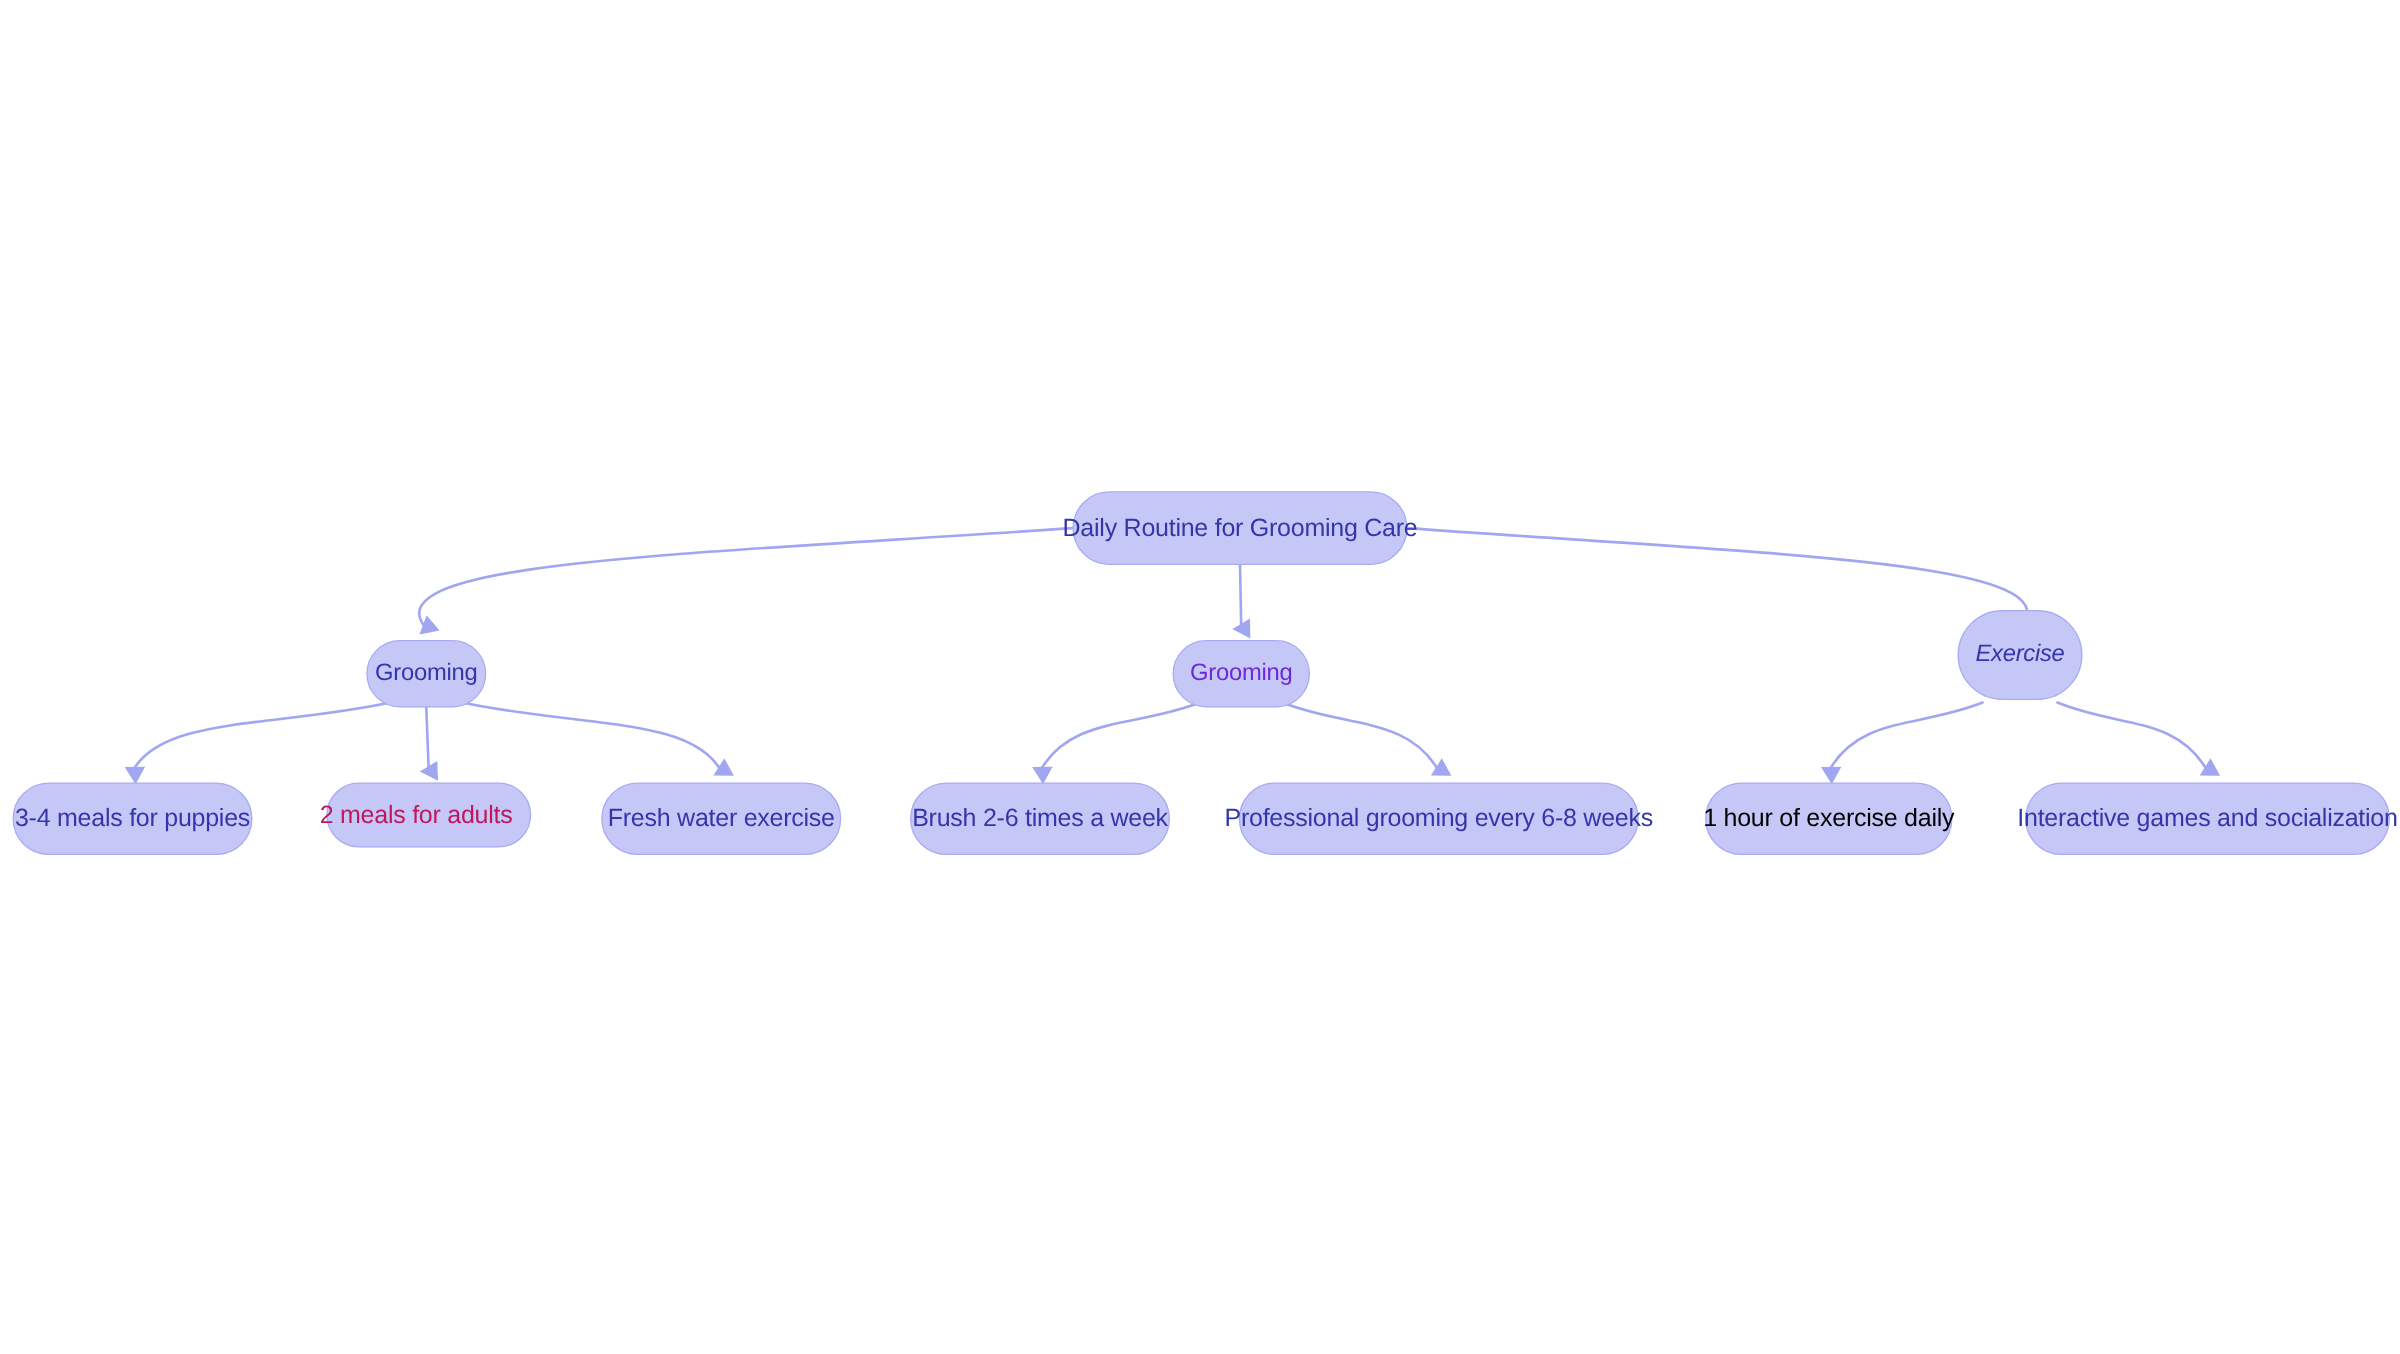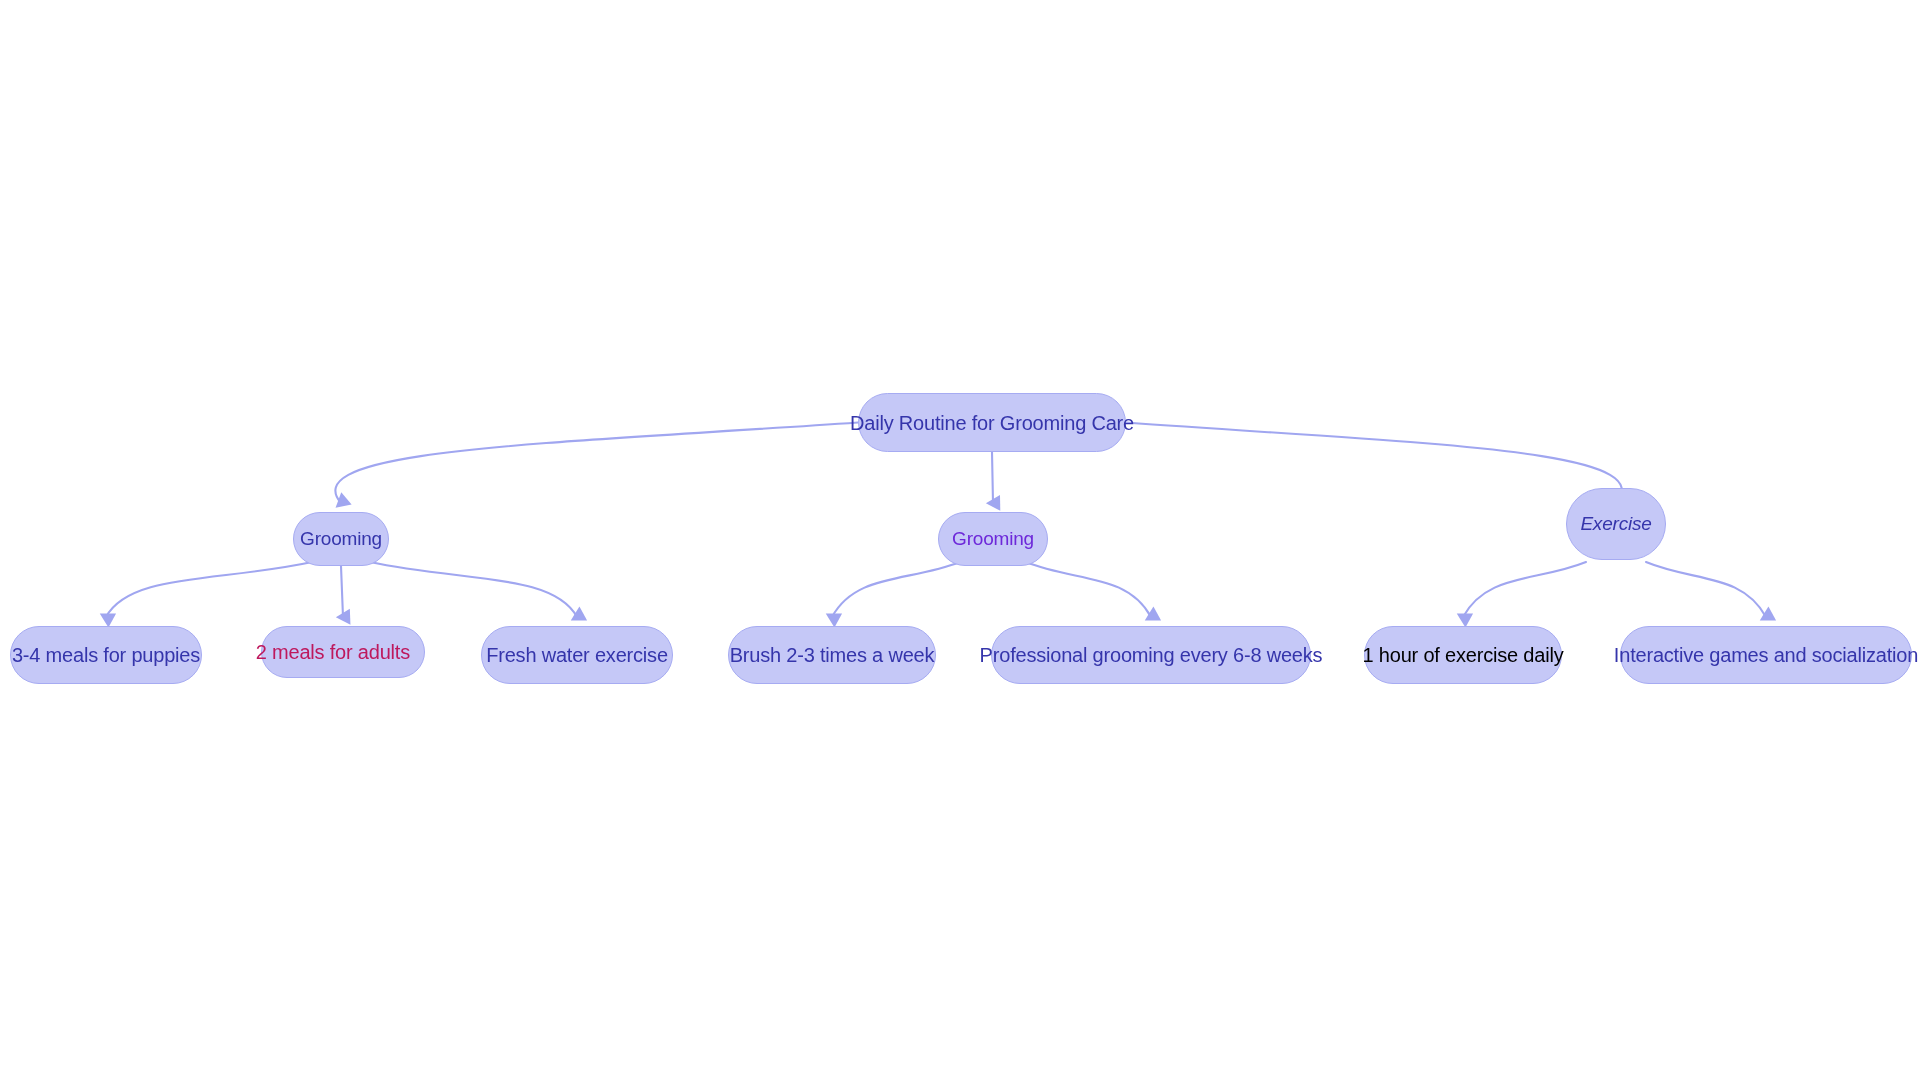--- a/index.html
+++ b/index.html
@@ -93,21 +93,21 @@
       <div class="node leaf" style="left: 261px; top: 626px; width: 164px; height: 52px; background: rgb(197, 200, 247); border-color: rgb(166, 171, 242); color: #be185d; justify-content: flex-end;">
         <span class="node-label">2 meals for adults</span>
       </div>
       <div class="node leaf" style="left: 481px; top: 626px; width: 192px; height: 58px; background: rgb(197, 200, 247); border-color: rgb(166, 171, 242); color: rgb(53, 53, 171);">
         <span class="node-label">Fresh water exercise</span>
       </div>
       <div class="node branch" style="left: 938px; top: 512px; width: 110px; height: 54px; background: rgb(197, 200, 247); border-color: rgb(166, 171, 242); color: #6d28d9;">
         <span class="node-label">Grooming</span>
       </div>
       <div class="node leaf" style="left: 728px; top: 626px; width: 208px; height: 58px; background: rgb(197, 200, 247); border-color: rgb(166, 171, 242); color: rgb(53, 53, 171);">
-        <span class="node-label">Brush 2-3 times a week</span>
+        <span class="node-label">Brush 2-6 times a week</span>
       </div>
       <div class="node leaf" style="left: 991px; top: 626px; width: 320px; height: 58px; background: rgb(197, 200, 247); border-color: rgb(166, 171, 242); color: rgb(53, 53, 171);">
         <span class="node-label">Professional grooming every 6-8 weeks</span>
       </div>
       <div class="node branch" style="left: 1566px; top: 488px; width: 100px; height: 72px; background: rgb(197, 200, 247); border-color: rgb(166, 171, 242); color: rgb(53, 53, 171); font-style: italic;">
         <span class="node-label">Exercise</span>
       </div>
       <div class="node leaf" style="left: 1364px; top: 626px; width: 198px; height: 58px; background: rgb(197, 200, 247); border-color: rgb(166, 171, 242); color: #000000;">
         <span class="node-label">1 hour of exercise daily</span>
       </div>

